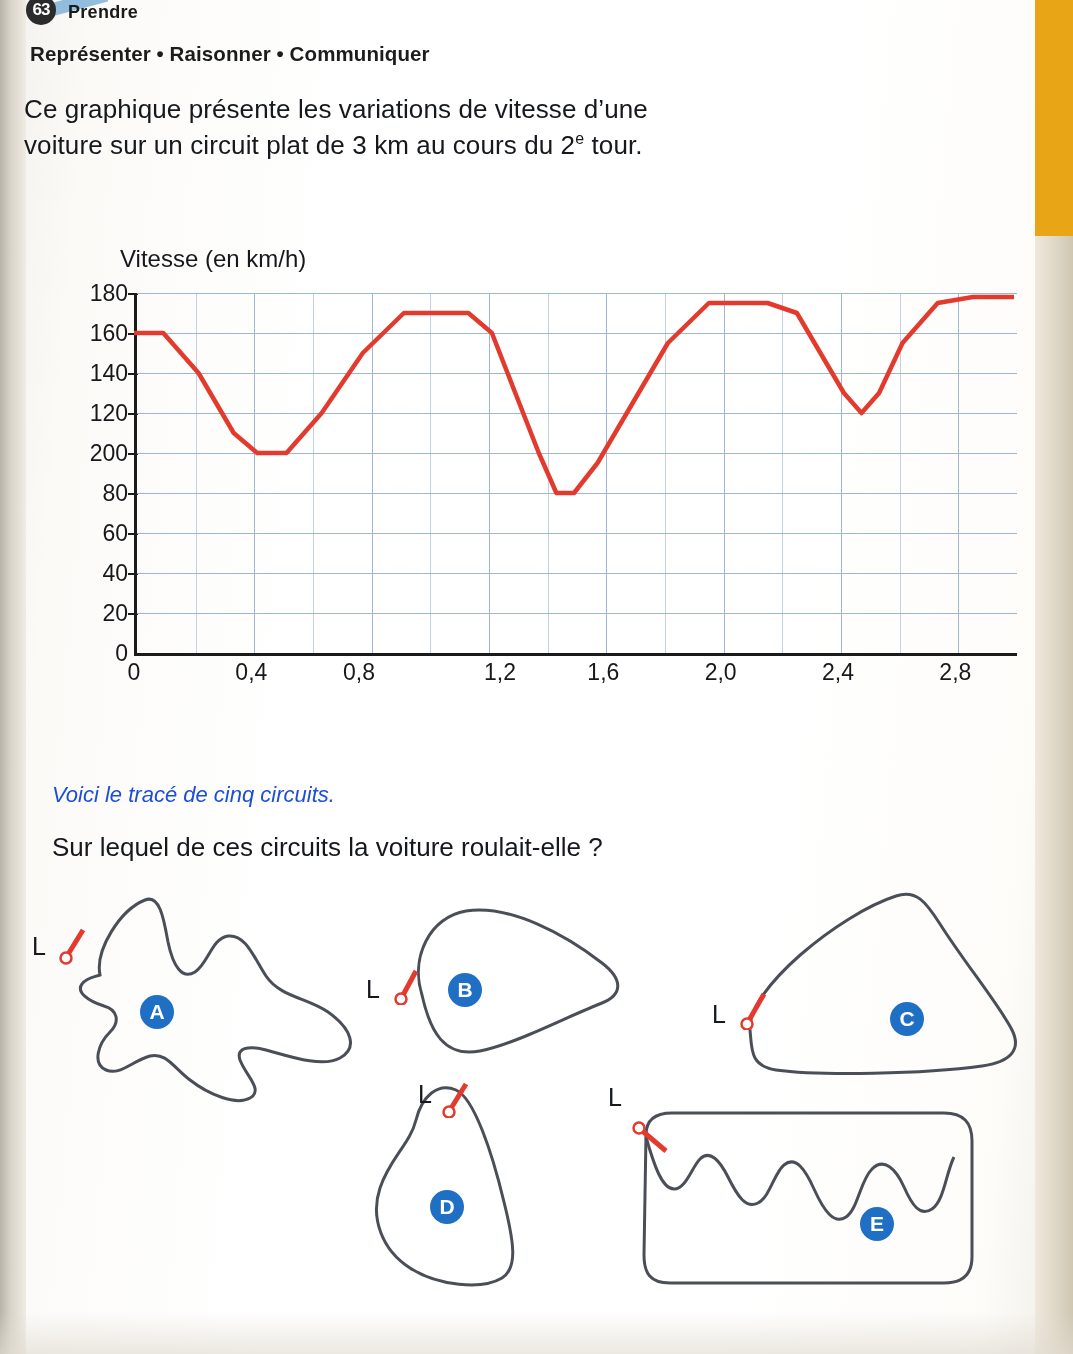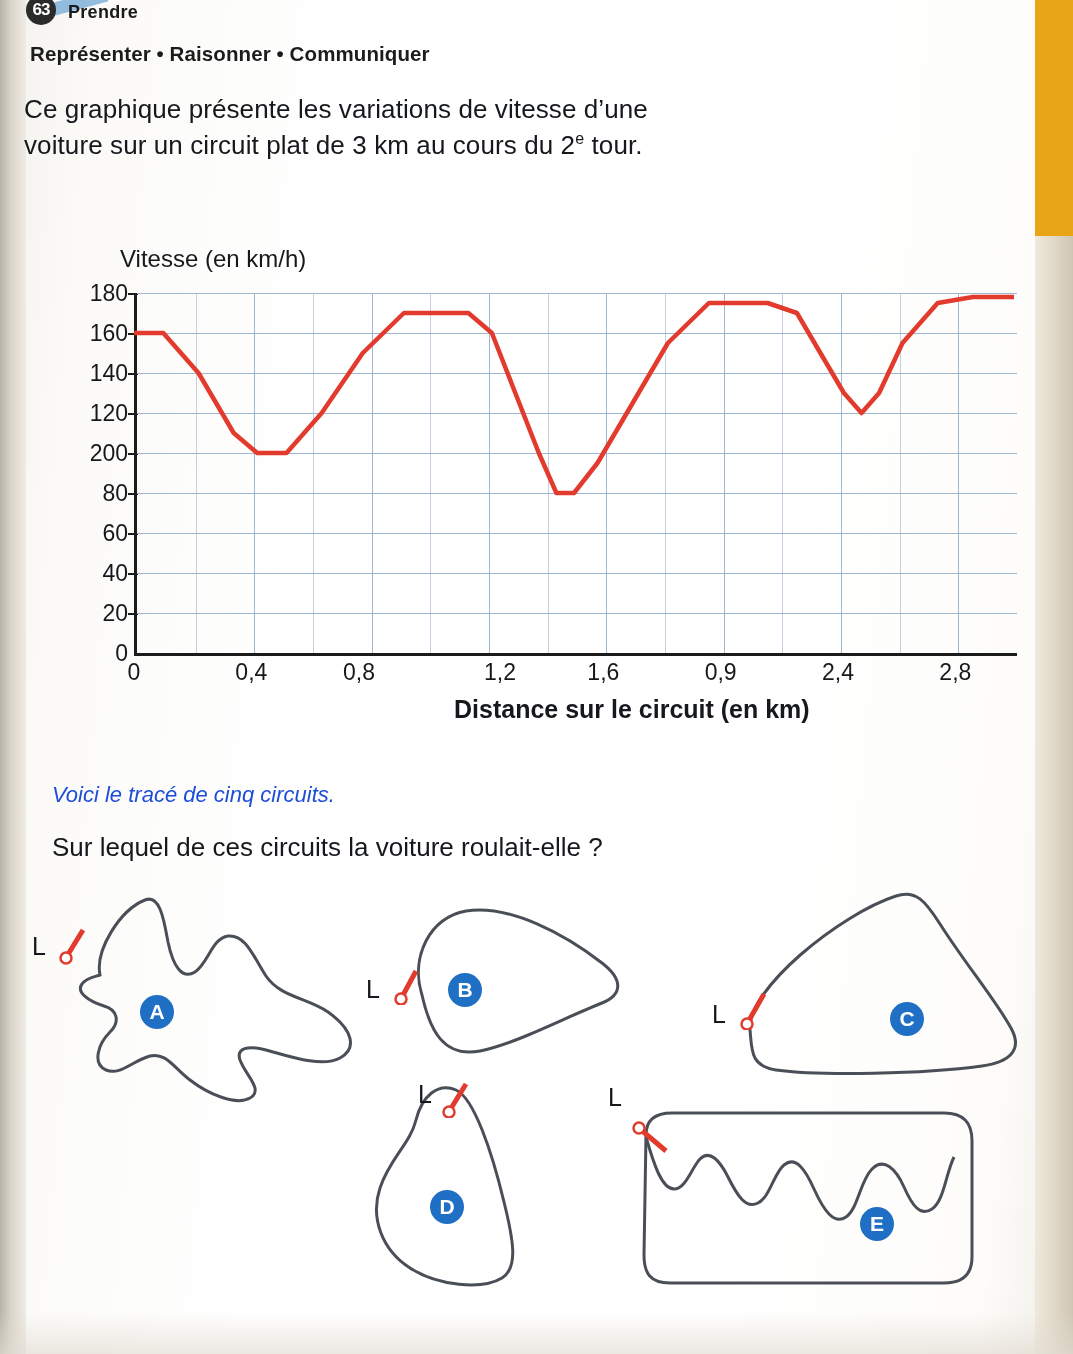--- a/index.html
+++ b/index.html
@@ -295,25 +295,24 @@
   <svg class="curve" viewBox="0 0 880 362" preserveAspectRatio="none" id="curvesvg">
     <polyline id="curvepath" fill="none" stroke="#e23b2e" stroke-width="4.5" stroke-linejoin="round" stroke-linecap="round" points="0.0,40.0 29.3,40.0 64.5,80.0 99.7,140.0 123.2,160.0 152.5,160.0 187.7,120.0 228.8,60.0 269.9,20.0 334.4,20.0 357.9,40.0 381.3,100.0 404.8,160.0 422.4,200.0 440.0,200.0 463.5,170.0 498.7,110.0 533.9,50.0 574.9,10.0 633.6,10.0 662.9,20.0 686.4,60.0 709.9,100.0 727.5,120.0 745.1,100.0 768.5,50.0 803.7,10.0 838.9,4.0 880.0,4.0"></polyline>
   </svg>
 
   <div id="xticks">
       <div class="xtick" style="left: 110px;">0</div>
       <div class="xtick" style="left: 227.333px;">0,4</div>
       <div class="xtick" style="left: 335px;">0,8</div>
       <div class="xtick" style="left: 462px; margin-left: 14px;">1,2</div>
       <div class="xtick" style="left: 579.333px;">1,6</div>
-      <div class="xtick" style="left: 696.667px;">0,9</div>
+      <div class="xtick" style="left: 696.667px;">2,0</div>
       <div class="xtick" style="left: 814px;">2,4</div>
       <div class="xtick" style="left: 931.333px;">2,8</div>
     </div>
-  <div class="axis-title-x">Distance sur le circuit (en km)</div>
 </div>
 
 <div class="q1">Voici le tracé de cinq circuits.</div>
 <div class="q2">Sur lequel de ces circuits la voiture roulait-elle ?</div>
 
 <div class="circuits">
 
   <div class="circuit" style="left:0px; top:0px;">
     <svg width="330" height="230" viewBox="0 0 330 230">
       <path d="M60 95 C55 70 80 30 105 20 C120 14 124 40 128 62 C133 86 142 100 155 92

